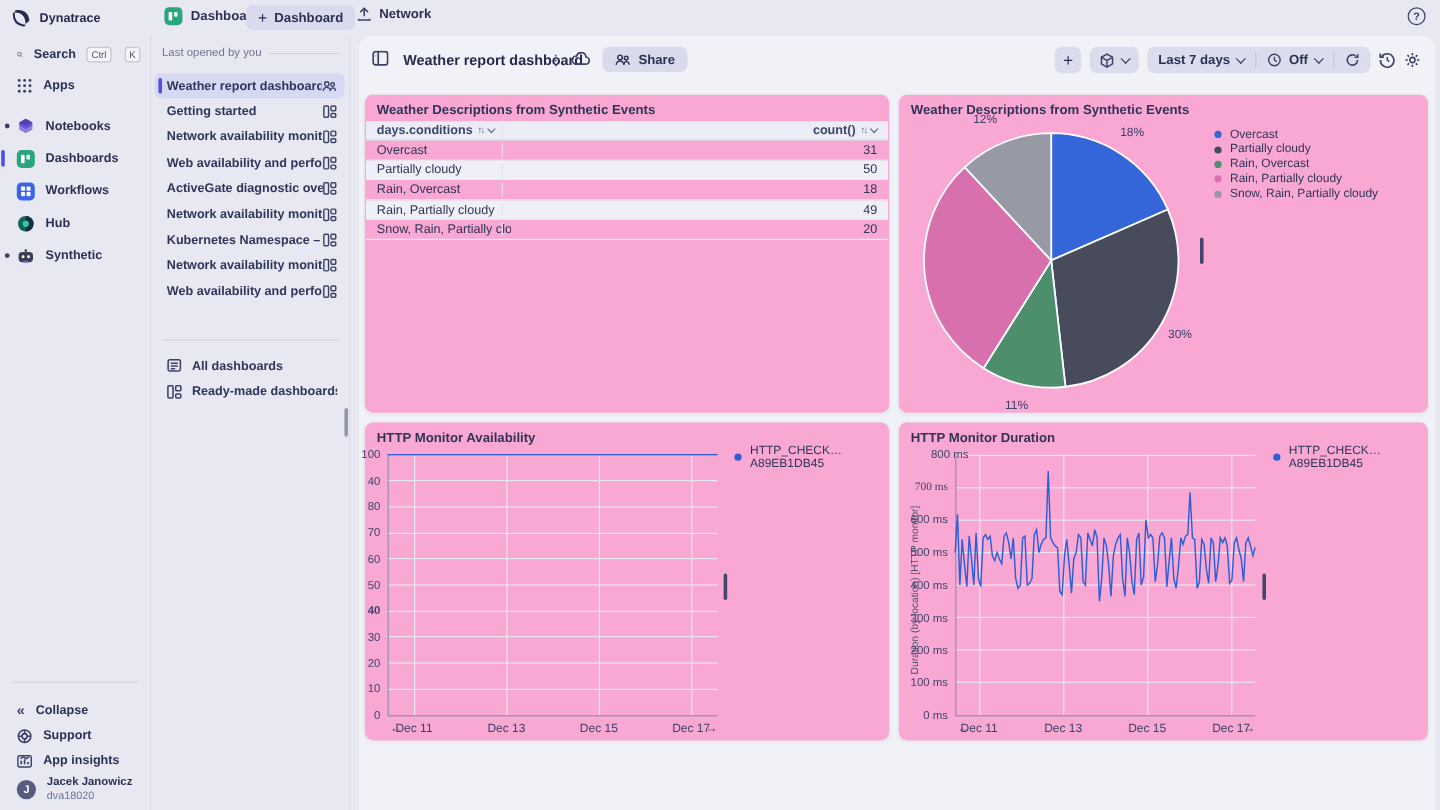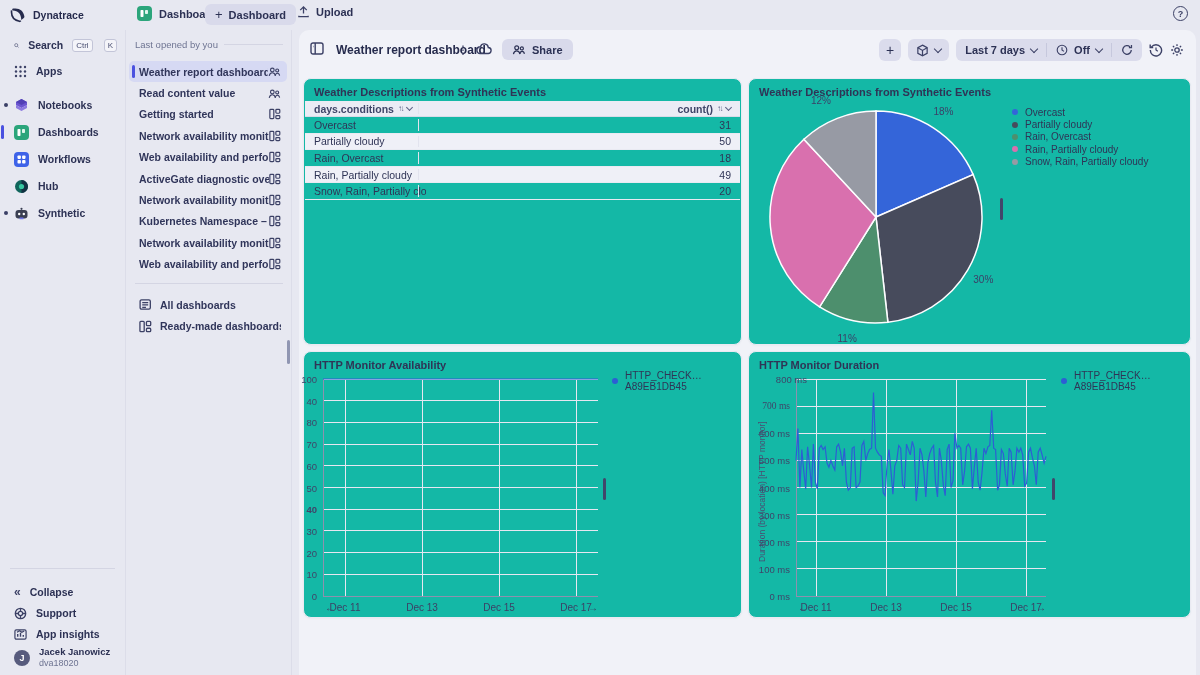--- a/index.html
+++ b/index.html
@@ -64,21 +64,21 @@
   #toolbar-right{position:absolute;right:12px;top:9px;display:flex;align-items:center;gap:7px}
   .tpill{display:flex;align-items:center;gap:6px;background:#dbdcec;border-radius:6px;height:22px;
          padding:0 8px;font-size:11px;font-weight:700;color:#2c3154;cursor:pointer}
   .tgroup{display:flex;align-items:stretch;background:#dbdcec;border-radius:6px;height:22px;cursor:pointer}
   .tseg{display:flex;align-items:center;gap:6px;padding:0 9px;font-size:11px;font-weight:700;color:#2c3154}
   .tsep{width:1px;background:#c6c8dd;margin:4px 0}
   .chev{width:5px;height:5px;border-right:1.4px solid #3c4166;border-bottom:1.4px solid #3c4166;
         transform:rotate(45deg);margin-top:-3px}
   .kebab{font-size:12px;color:#3c4166;letter-spacing:0}
   
-  .tile{position:absolute;background:#14b8a6;border-radius:8px;border:1px solid #e9eaf2;
+  .tile{position:absolute;background:#f9a8d4;border-radius:8px;border:1px solid #e9eaf2;
         box-shadow:0 1px 2px rgba(40,44,80,.04);box-sizing:border-box}
   #tile-table{left:4px;top:48px;width:439px;height:267px}
   #tile-pie{left:449px;top:48px;width:443px;height:267px}
   #tile-avail{left:4px;top:321px;width:439px;height:267px}
   #tile-dur{left:449px;top:321px;width:443px;height:267px}
   .tile-title{position:absolute;left:10px;top:7px;font-size:11px;font-weight:700;color:#2f3456}
   .grip{position:absolute;width:3px;height:22px;border-radius:2px;background:#42466b;cursor:col-resize}
   
   .dtable{position:absolute;left:1px;top:22px;right:1px;font-size:10.5px}
   .trow{display:flex;align-items:center;height:15.6px;border-bottom:1px solid #e9eaf2;position:relative}
@@ -150,21 +150,21 @@
   <button class="pillbtn" id="new-dash">
     <span style="font-size:13px;font-weight:400">+</span>
     <span>Dashboard</span>
   </button>
 
   <button id="upload-btn">
     <svg class="ico" width="13" height="13" viewBox="0 0 14 14" fill="none" stroke="currentColor" stroke-width="1.4">
       <path d="M3.5 5.5 7 2l3.5 3.5M7 2v7.2"></path>
         <path d="M2 11.5v1h10v-1"></path>
     </svg>
-    <span>Upload</span>
+    <span>Network</span>
   </button>
 
   <button id="help-btn">
     <span>?</span>
   </button>
 </header>
 
 <nav id="rail">
   <div class="rail-item" style="top:4px">
     <svg class="ico" width="13" height="13" viewBox="0 0 14 14" fill="none" stroke="currentColor" stroke-width="1.5">
@@ -284,26 +284,20 @@
 <aside id="panel">
   <div class="section-label">
     <span>Last opened by you</span>
       <span class="line"></span>
   </div>
 
   <div class="plist">
     <div class="pitem sel">
       <span class="selbar"></span>
       <span class="lbl">Weather report dashboard</span>
-      <svg class="ico" width="13" height="11" viewBox="0 0 15 12">
-          <use href="#i-people"></use>
-        </svg>
-    </div>
-    <div class="pitem">
-      <span class="lbl">Read content value</span>
       <svg class="ico" width="13" height="11" viewBox="0 0 15 12">
           <use href="#i-people"></use>
         </svg>
     </div>
     <div class="pitem">
       <span class="lbl">Getting started</span>
       <svg class="ico" width="12" height="12" viewBox="0 0 14 13">
           <use href="#i-board"></use>
         </svg>
     </div>

